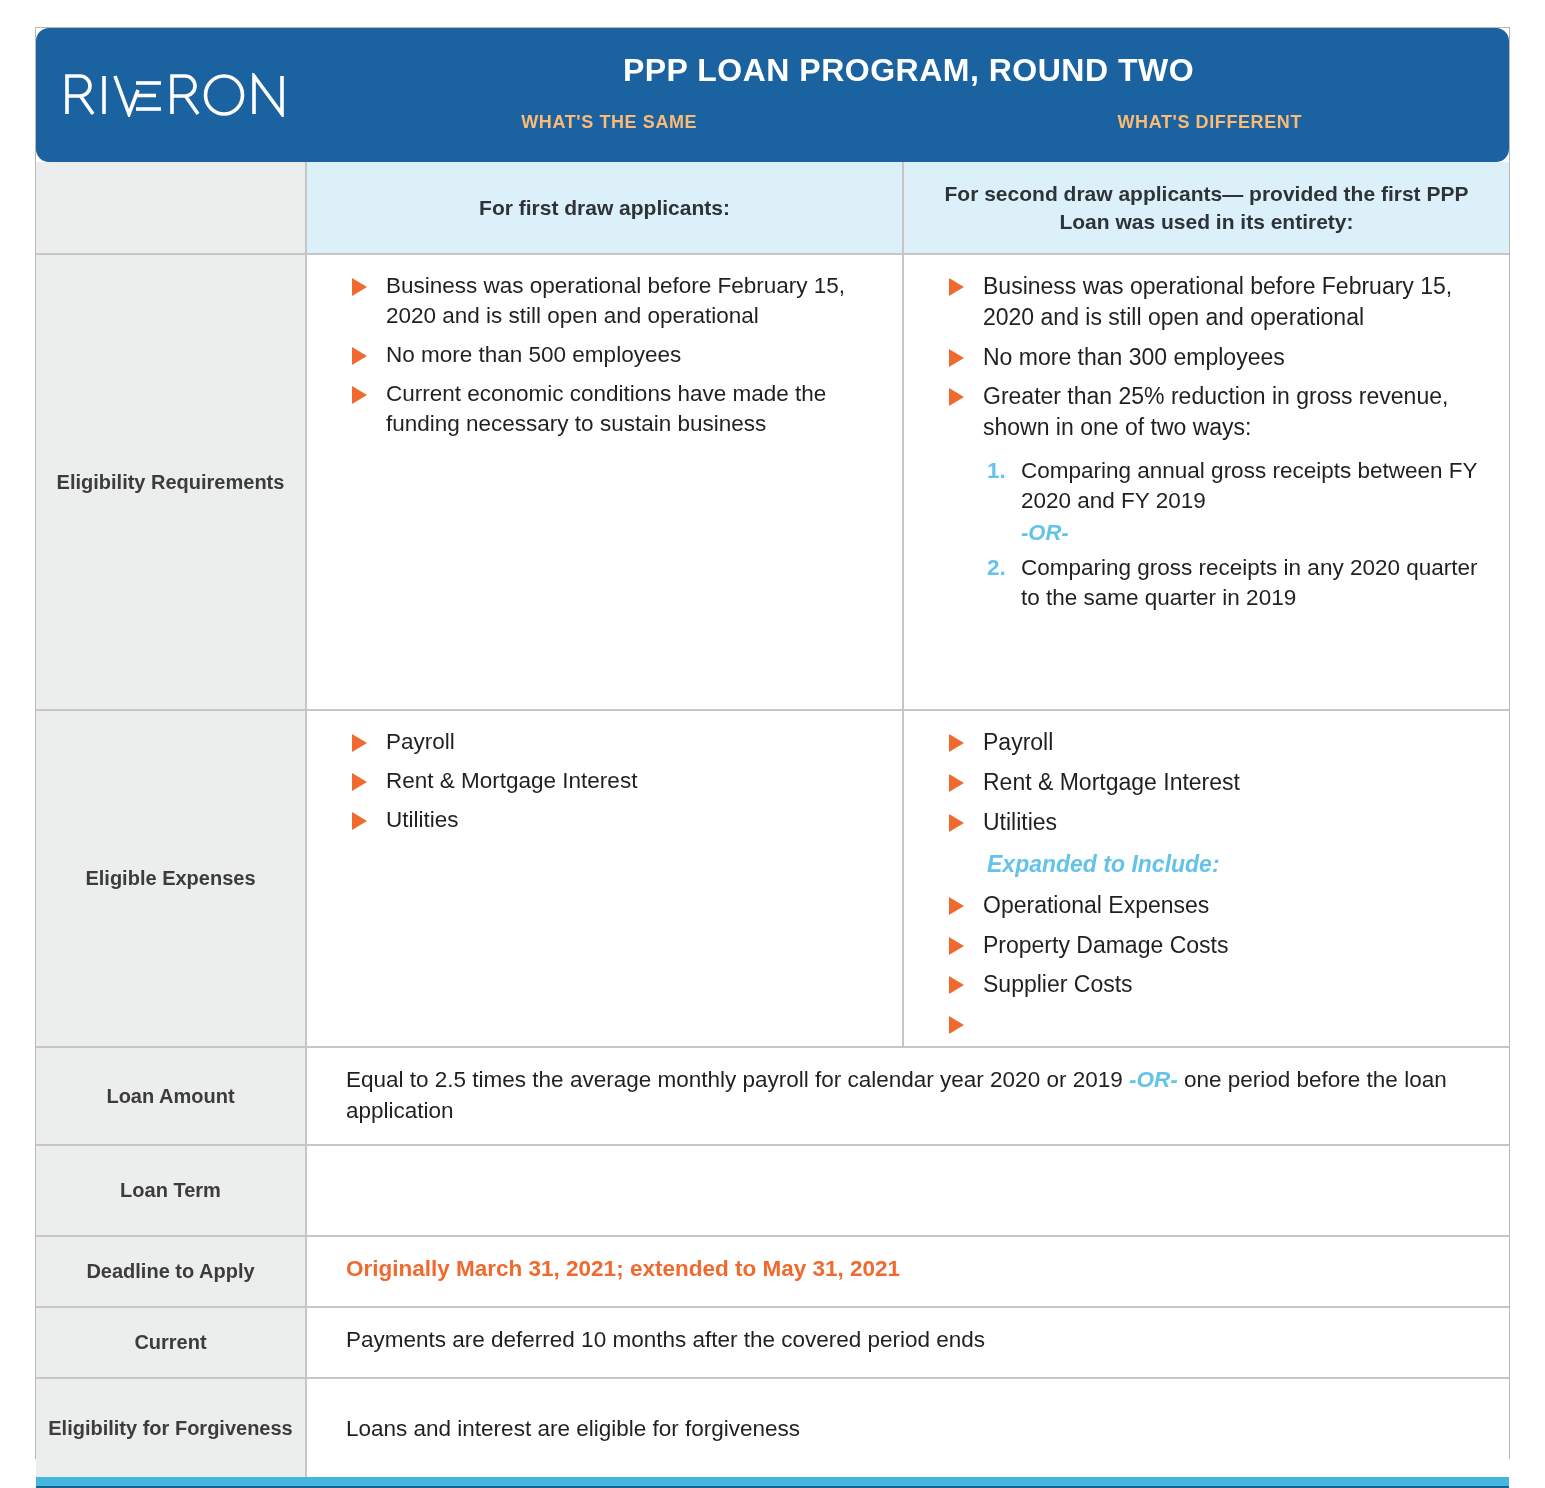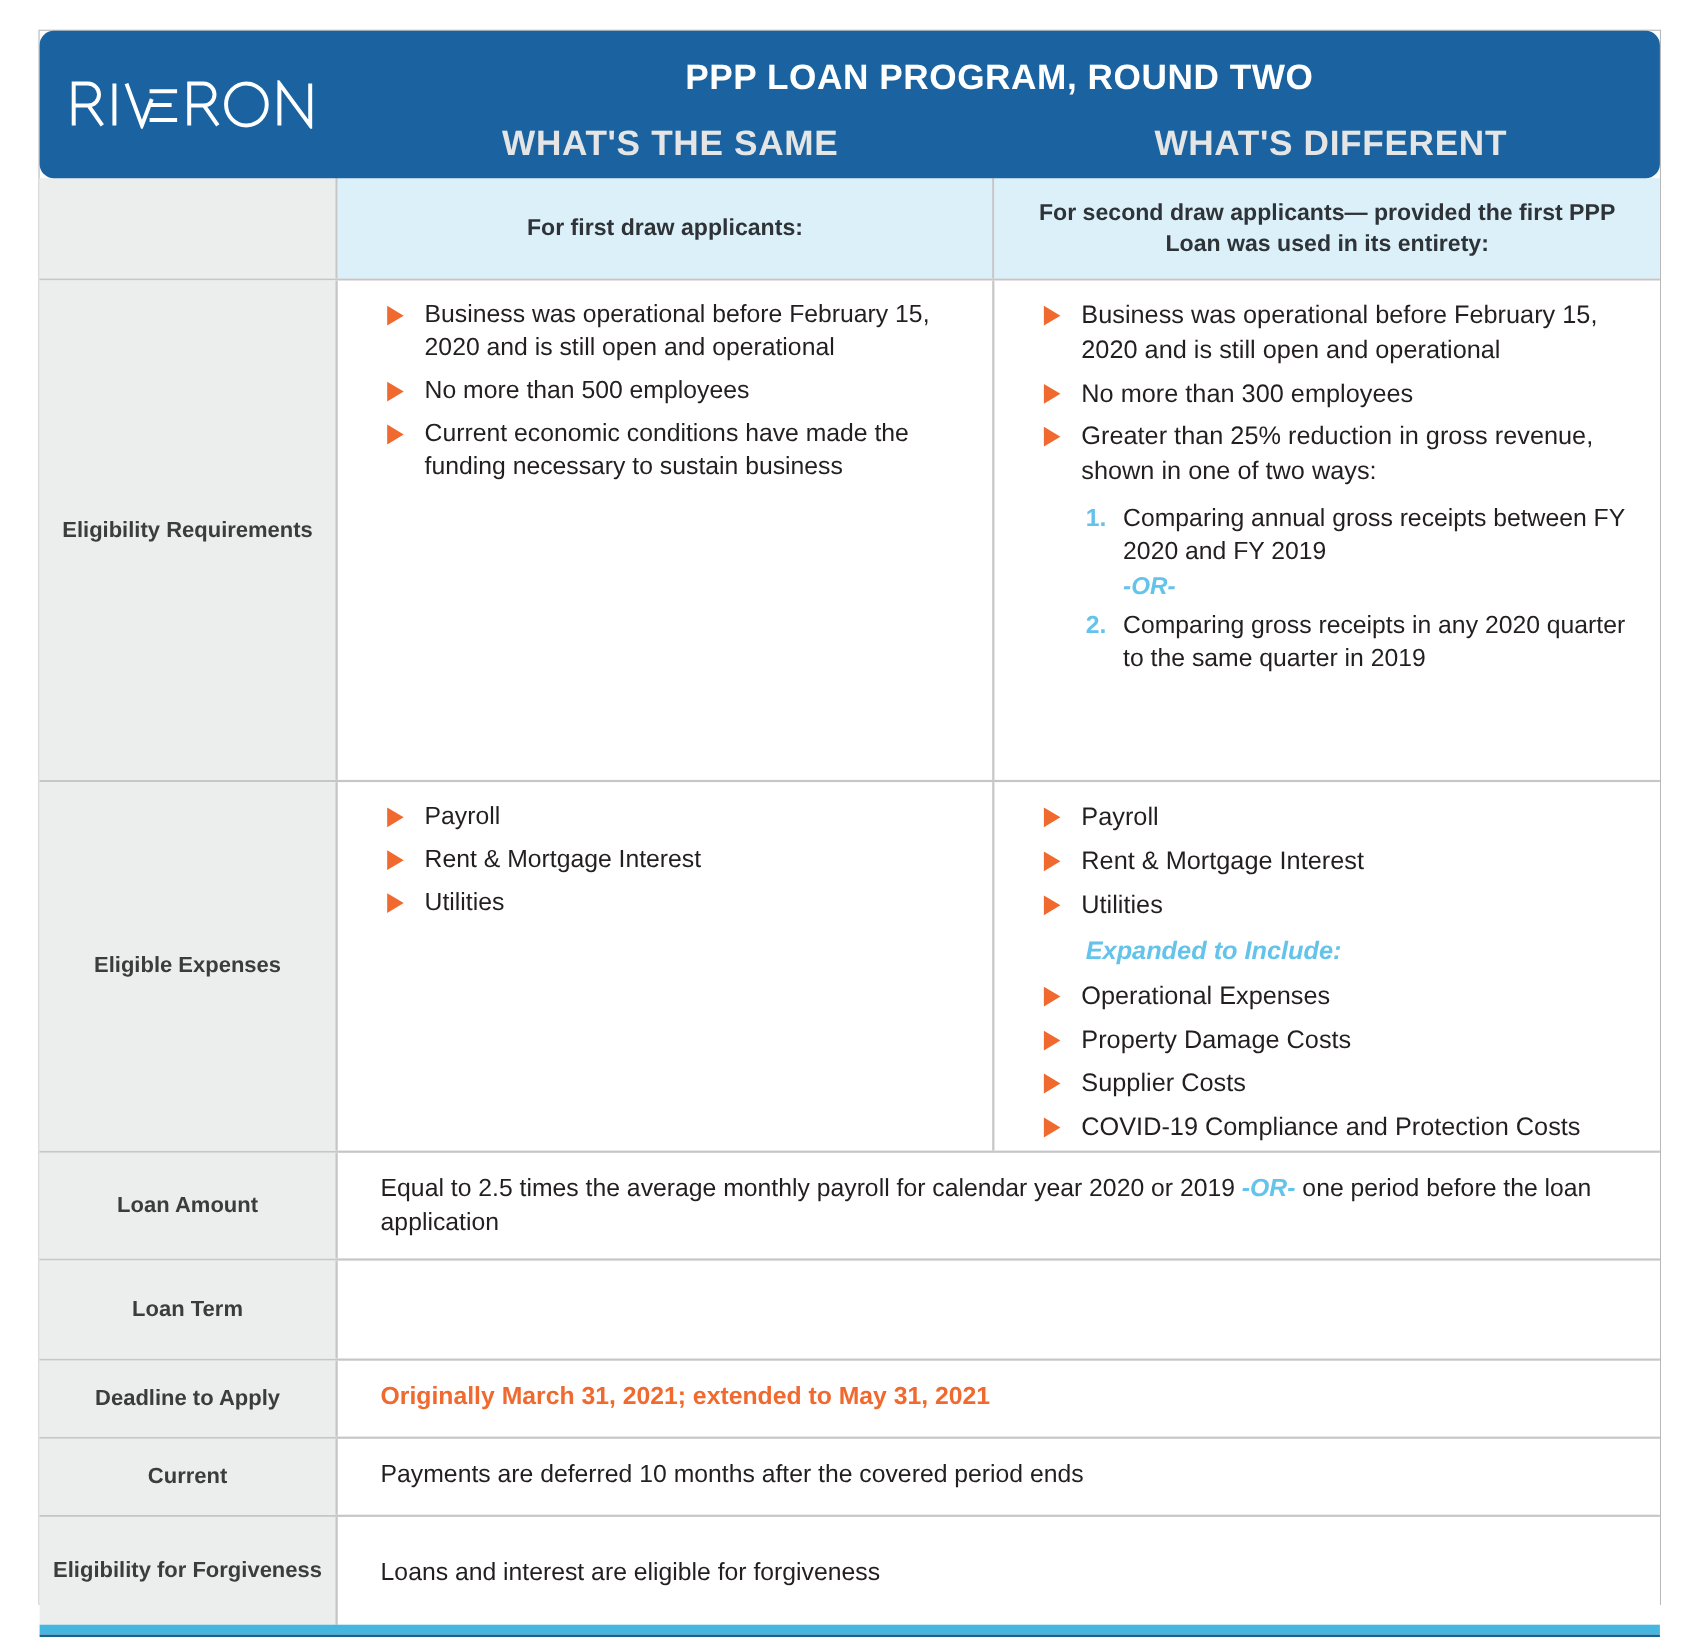--- a/index.html
+++ b/index.html
@@ -55,22 +55,22 @@
     font-size:32px;
     font-weight:bold;
     letter-spacing:.5px;
   }
   .hdr-subrow{
     position:absolute;
     left:0; right:0; top:84px;
     display:flex;
   }
   .hdr-sub{
-    color:#e5e5e5;
-    font-size:32px;
+    color:#fdba74;
+    font-size:18px;
     font-weight:bold;
     letter-spacing:.6px;
     text-align:center;
   }
   .hdr-sub.same{width:604px;}
   .hdr-sub.diff{width:600px;margin-left:0;}
 
   
   .tbl{
     flex:1 1 auto;
@@ -312,21 +312,21 @@
         <ul class="bul">
           <li><span class="tri"></span><span>Payroll</span></li>
           <li><span class="tri"></span><span>Rent &amp; Mortgage Interest</span></li>
           <li><span class="tri"></span><span>Utilities</span></li>
         </ul>
         <div class="expanded">Expanded to Include:</div>
         <ul class="bul">
           <li><span class="tri"></span><span>Operational Expenses</span></li>
           <li><span class="tri"></span><span>Property Damage Costs</span></li>
           <li><span class="tri"></span><span>Supplier Costs</span></li>
-          <li><span class="tri"></span><span>COVID-19 Compliance and Protection Costs</span></li>
+          <li><span class="tri"></span></li>
         </ul>
       </div>
     </div>
 
     <div class="row" style="height:98px;">
       <div class="lbl">Loan Amount</div>
       <div class="cell full">
         <div class="body-txt"><span>Equal to 2.5 times the average monthly payroll for calendar year 2020 or 2019 </span><span class="or-inline">-OR-</span><span> one period before the loan application</span></div>
       </div>
     </div>

